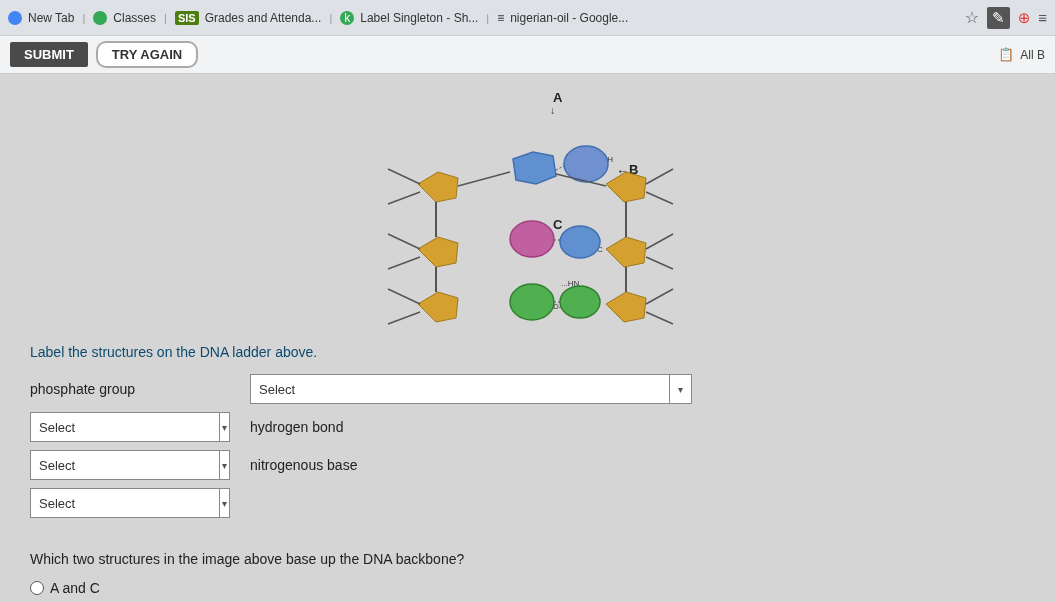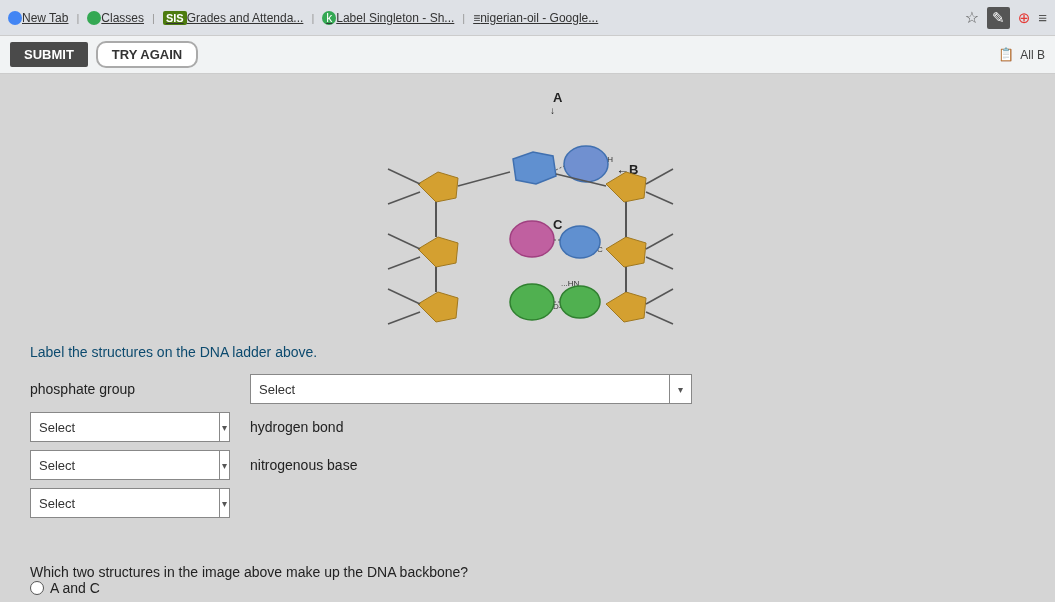--- a/index.html
+++ b/index.html
@@ -18,23 +18,23 @@
       background: #dee1e6;
       display: flex;
       align-items: center;
       padding: 0 8px;
       gap: 8px;
       border-bottom: 1px solid #ccc;
     }
     .browser-tab {
       display: flex;
       align-items: flex-end;
+      gap: 6px;
       font-size: 12px;
       color: #333;
-      text-decoration: underline;
     }
     .tab-icon {
       width: 14px;
       height: 14px;
       border-radius: 50%;
     }
     .tab-icon.blue { background: #4285f4; }
     .tab-icon.green { background: #34a853; }
     .tab-divider { color: #999; font-size: 11px; }
 
@@ -163,21 +163,21 @@
       padding: 12px 30px 6px 30px;
       font-size: 14px;
       color: #222;
       background: #d5d5d5;
     }
 
     .radio-option {
       display: flex;
       align-items: center;
       gap: 6px;
-      margin-top: 0;
+      margin-top: 13px;
       font-size: 14px;
       color: #222;
     }
     .radio-circle {
       width: 14px;
       height: 14px;
       border-radius: 50%;
       border: 1.5px solid #555;
       background: white;
     }
@@ -335,20 +335,20 @@
 
       <span class="qa-label">nitrogenous base</span>
       <div class="qa-select">
         <div class="select-box">Select</div>
         <div class="select-arrow">▾</div>
       </div>
     </div>
   </div>
 
   <div class="bottom-question">
-    <p>Which two structures in the image above make up the DNA backbone?</p>
+    <p>Which two structures in the image above base up the DNA backbone?</p>
     <div class="radio-option">
       <div class="radio-circle"></div>
       <span>A and C</span>
     </div>
   </div>
 
 </div>
 
 </body></html>

